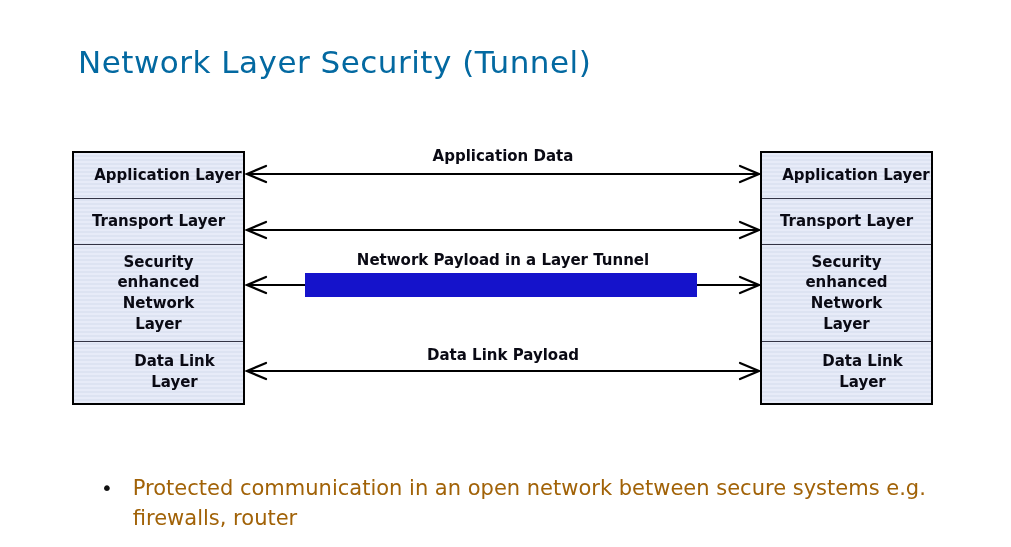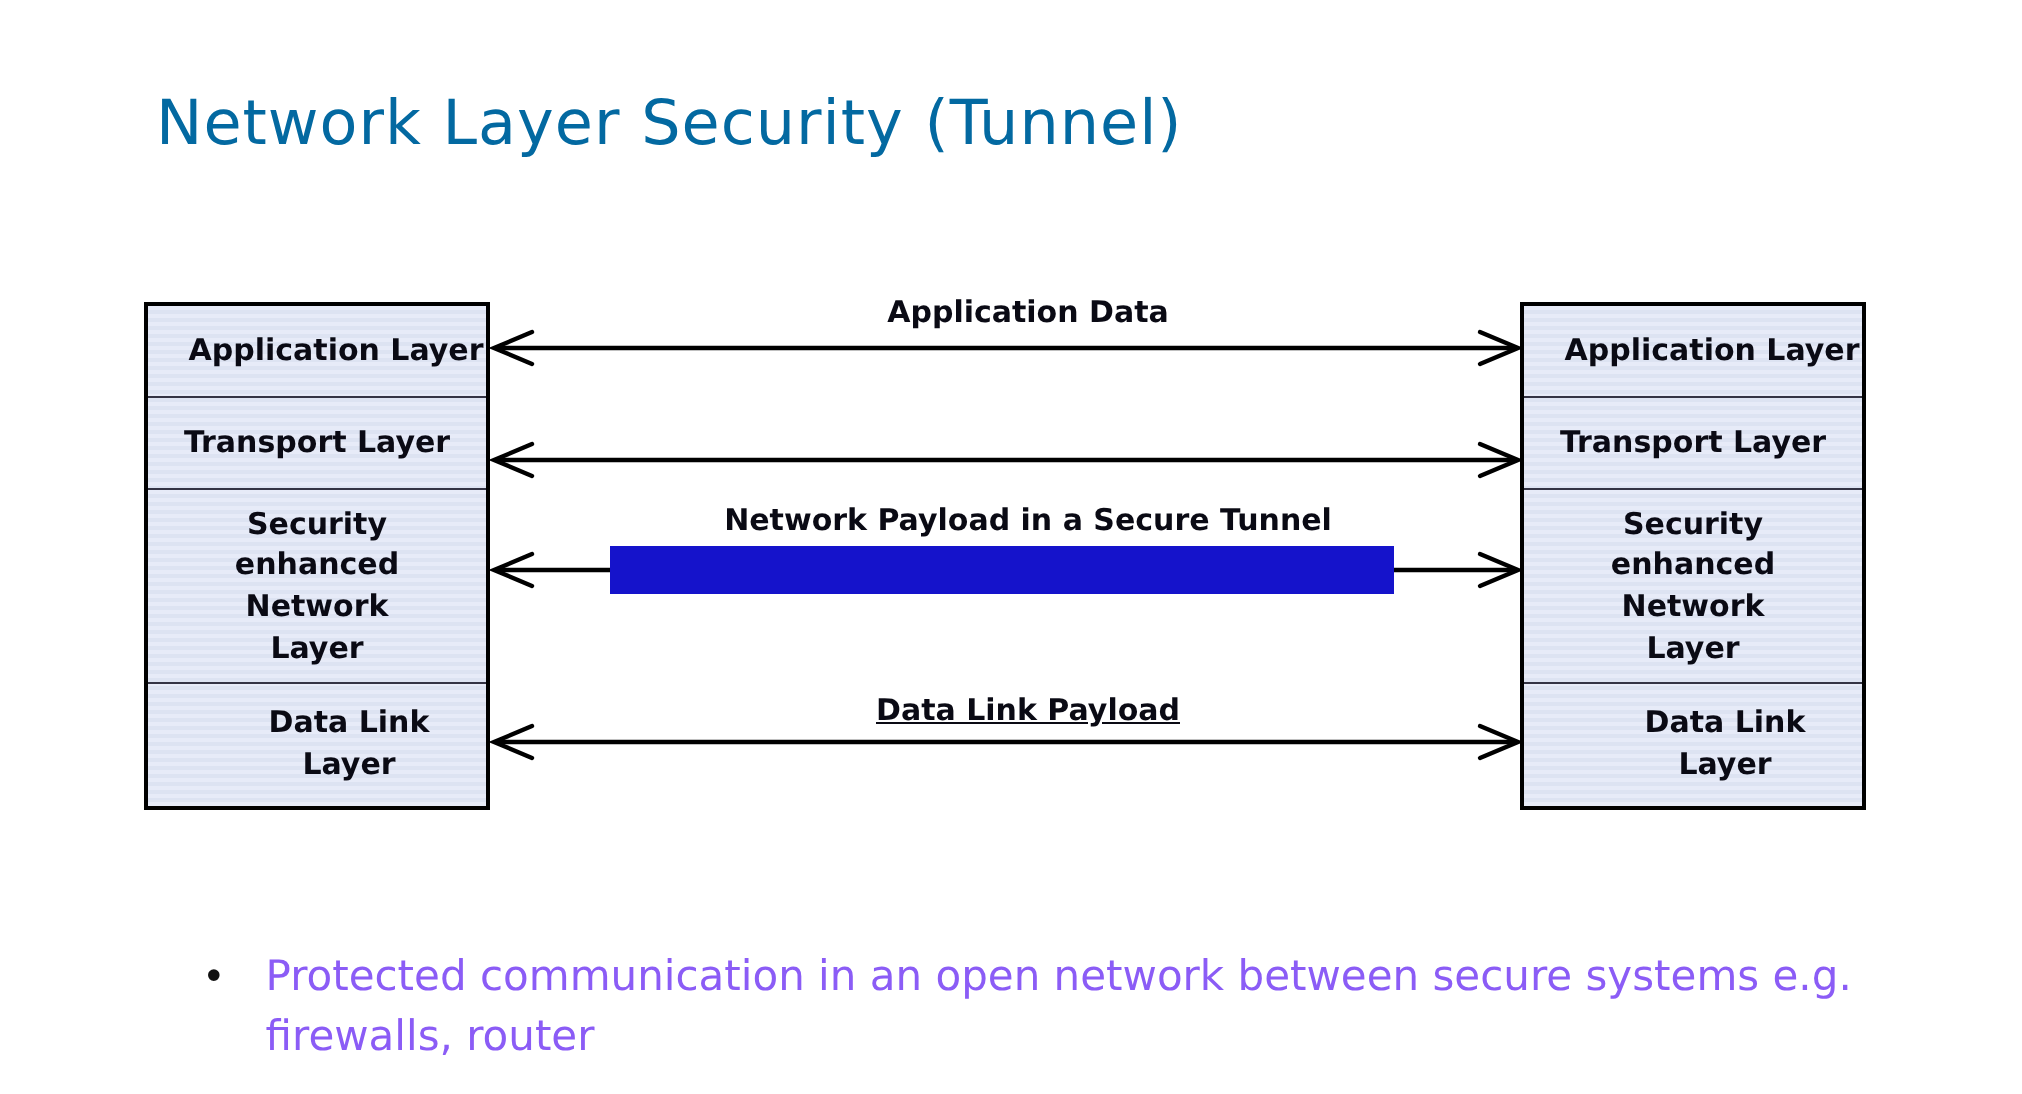--- a/index.html
+++ b/index.html
@@ -60,32 +60,32 @@
   .layer.l3 { height: 60px; padding-left: 32px; }
   
   svg.arrows {
     position: absolute;
     left: 0; top: 0;
     width: 1011px; height: 547px;
     pointer-events: none;
   }
   .arrow-label {
     position: absolute;
-    left: 258px;
+    left: 247px;
     width: 512px;
     text-align: center;
     font-weight: 700;
     font-size: 15px;
     color: #0a0a14;
     white-space: nowrap;
   }
   .arrow-label.a0 { top: 147px; }
   .arrow-label.a1 { top: 200px; }
   .arrow-label.a2 { top: 251px; }
-  .arrow-label.a3 { top: 346px; text-decoration: underline; }
+  .arrow-label.a3 { top: 346px; }
   .tunnel-bar {
     position: absolute;
     left: 305px;
     top: 273px;
     width: 392px;
     height: 24px;
     background: #1513cb;
   }
   
   .bullet-block {
@@ -98,21 +98,21 @@
   }
   .bullet-marker {
     font-size: 20px;
     line-height: 30px;
     margin-right: 20px;
     color: #111111;
   }
   .bullet-text {
     font-size: 21px;
     line-height: 30px;
-    color: #8b5cf6;
+    color: #a16207;
     max-width: 800px;
   }
 </style>
 </head>
 <body>
 
 <div class="slide">
 
   <div class="title">Network Layer Security (Tunnel)</div>
 
@@ -155,21 +155,21 @@
 
       <line x1="249" y1="371" x2="757" y2="371"></line>
       <polyline points="266,363 247,371 266,379"></polyline>
       <polyline points="740,363 759,371 740,379"></polyline>
     </g>
   </svg>
 
   <div class="tunnel-bar"></div>
 
   <div class="arrow-label a0">Application Data</div>
-  <div class="arrow-label a2">Network Payload in a Secure Tunnel</div>
+  <div class="arrow-label a2">Network Payload in a Layer Tunnel</div>
   <div class="arrow-label a3">Data Link Payload</div>
 
   <div class="bullet-block">
     <span class="bullet-marker">•</span>
     <span class="bullet-text">Protected communication in an open network between secure systems e.g. firewalls, router</span>
   </div>
 
 </div>
 
 </body></html>

